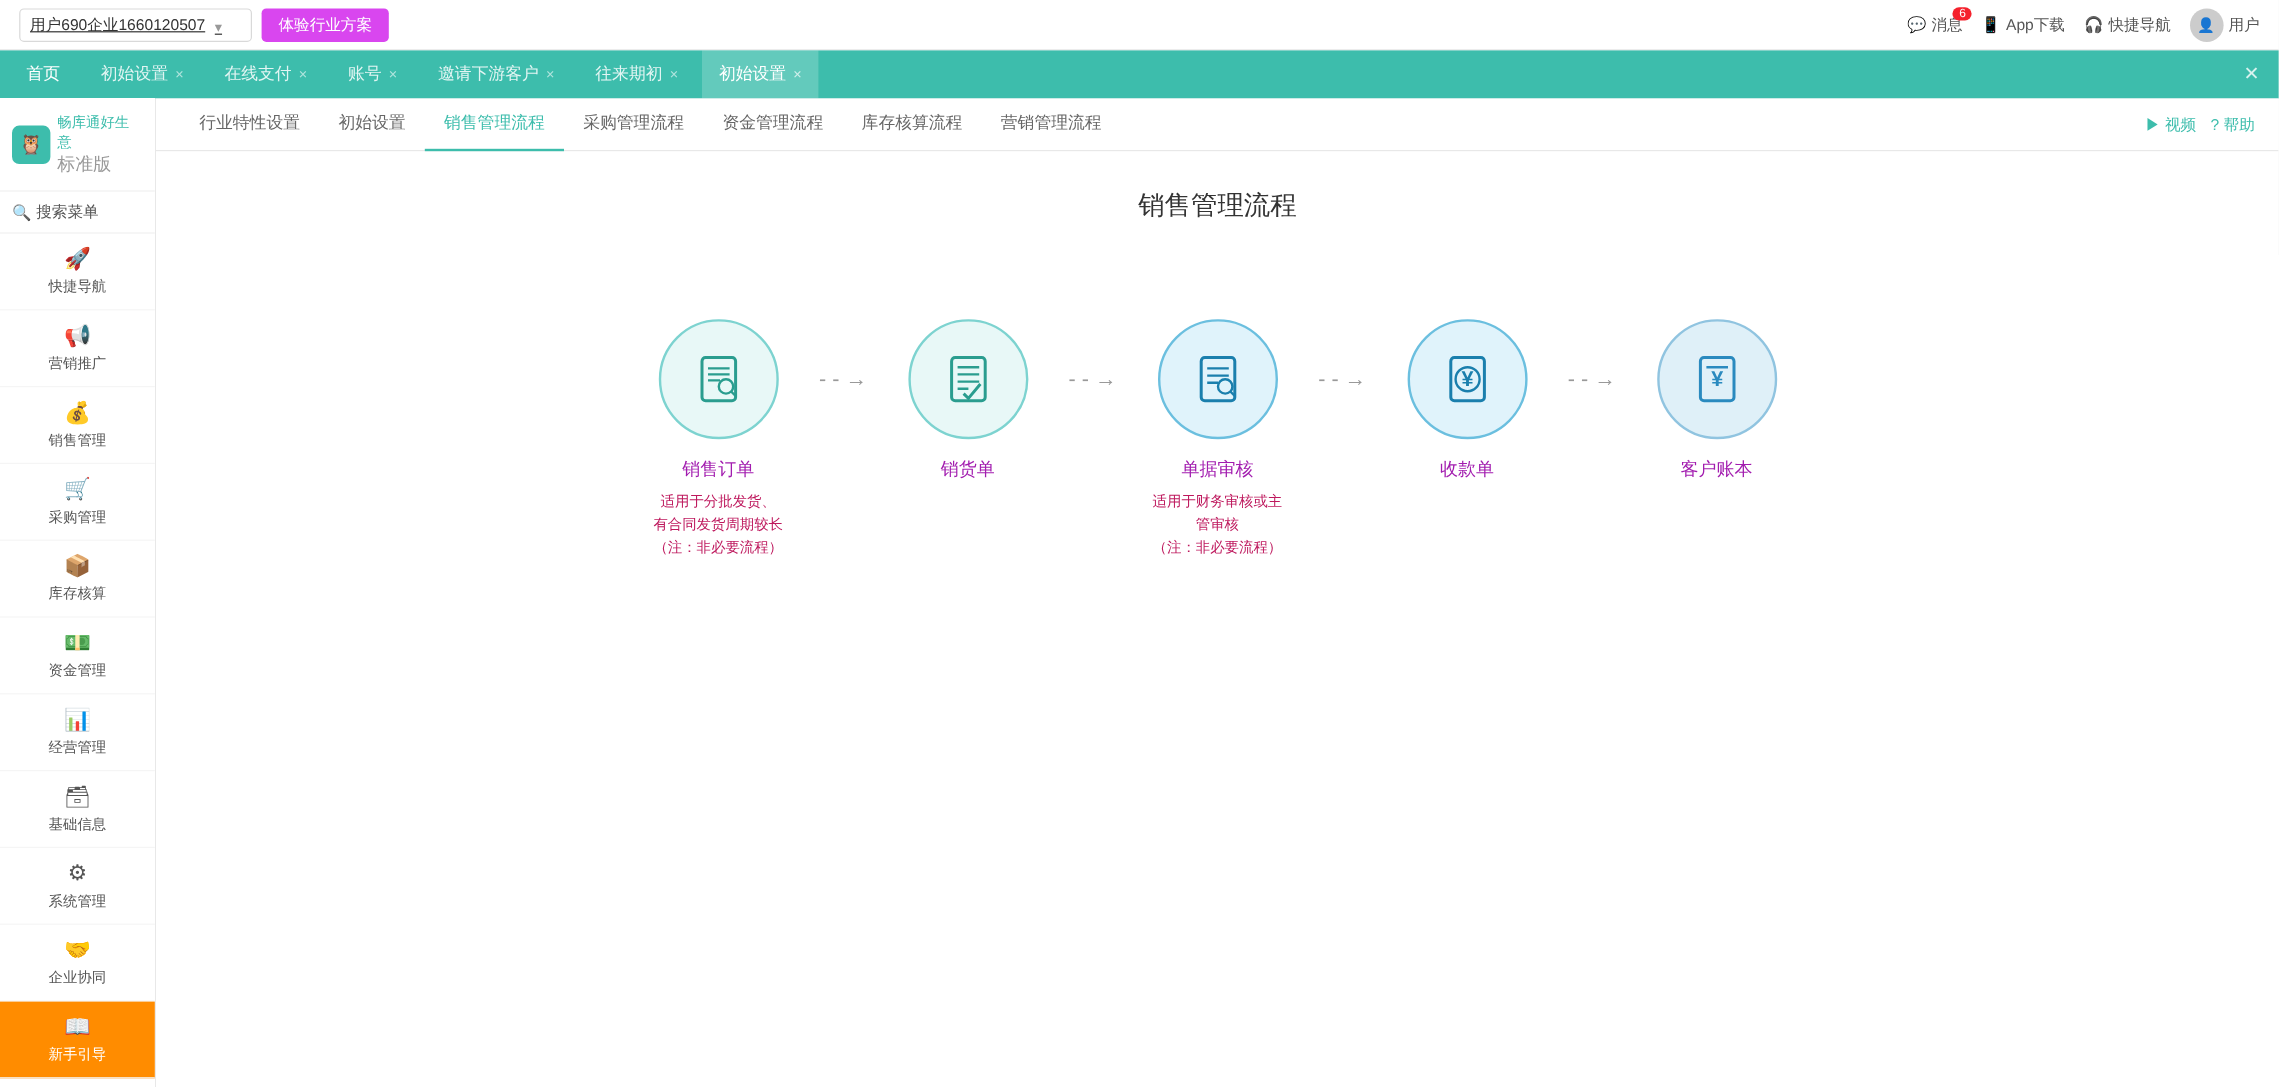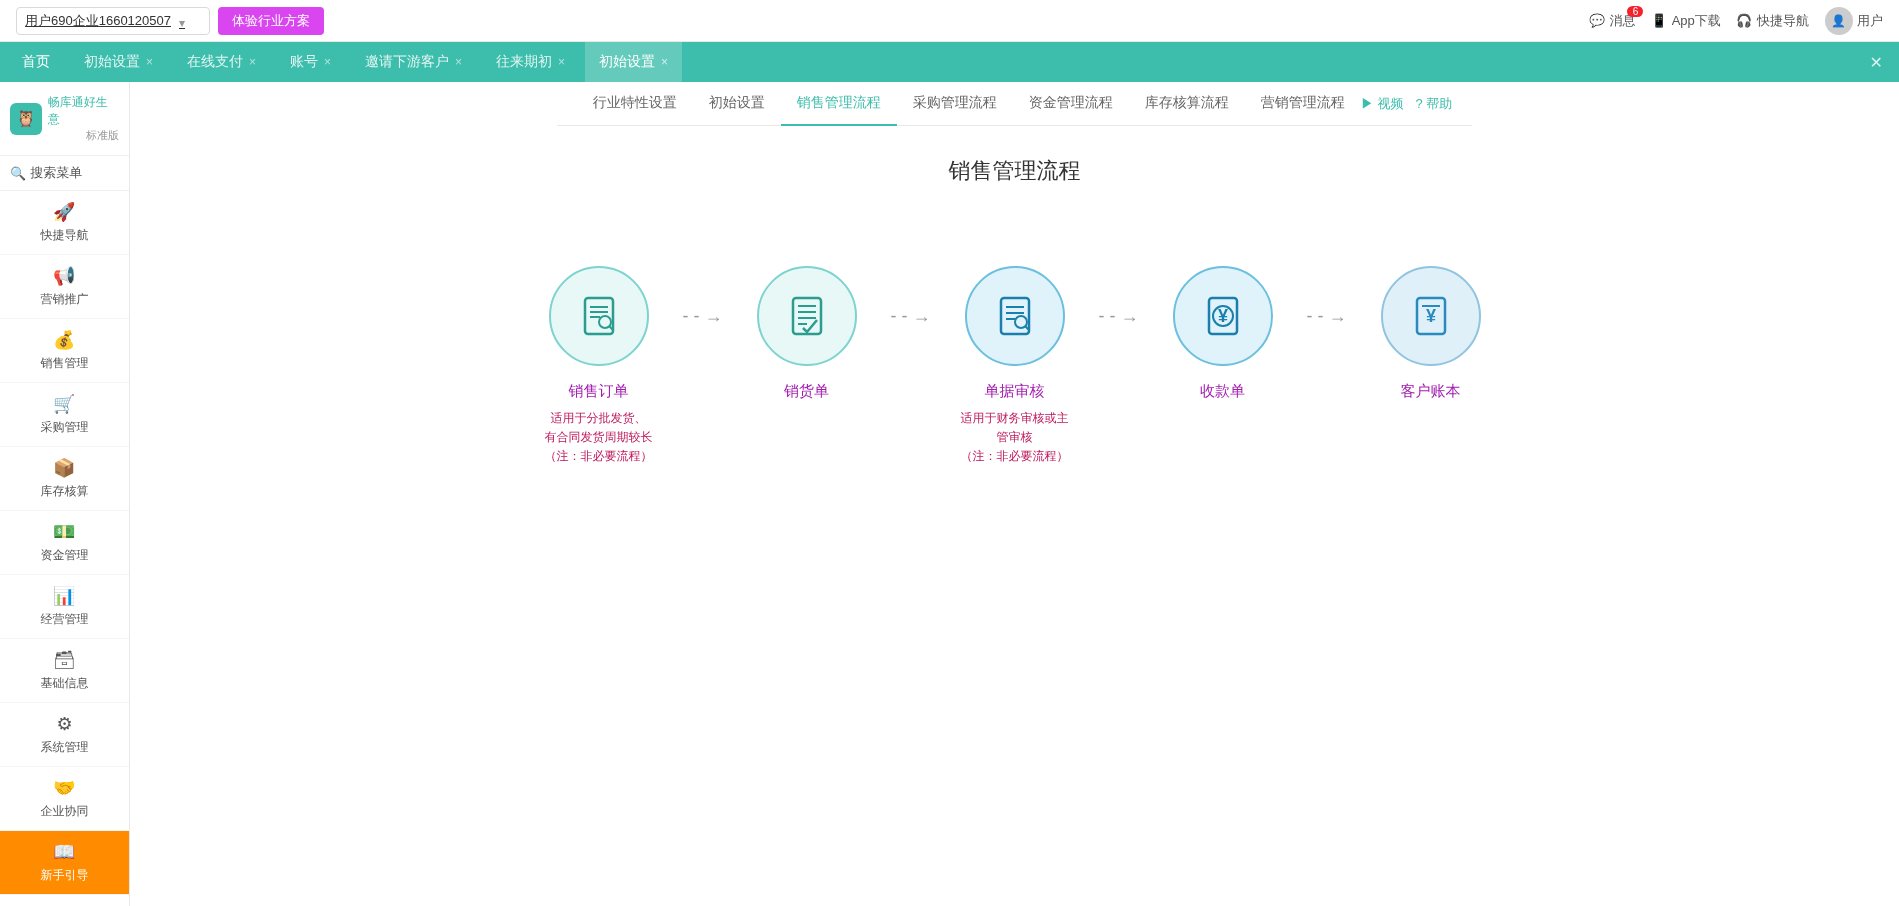--- a/index.html
+++ b/index.html
@@ -61,21 +61,21 @@
     .sidebar-search { display: flex; align-items: center; gap: 4px; padding: 8px 10px; font-size: 13px; color: #555; cursor: pointer; border-bottom: 1px solid #f0f0f0; }
     .sidebar-item {
       display: flex; flex-direction: column; align-items: center; justify-content: center;
       padding: 10px 6px; cursor: pointer; font-size: 12px; color: #555;
       border-bottom: 1px solid #f5f5f5; gap: 4px;
     }
     .sidebar-item.active { background: #ff8c00; color: #fff; }
     .sidebar-item .item-icon { font-size: 18px; }
 
     
-    .content-area { flex: 1; background: #fff; overflow-y: auto; display: flex; flex-direction: column; align-items: center; }
+    .content-area { flex: 1; background: #fff; overflow-y: auto; display: flex; flex-direction: column; }
 
     
     .sub-tabs {
       display: flex; align-items: center; border-bottom: 1px solid #e8e8e8;
       padding: 0 20px; background: #fff; flex-shrink: 0;
     }
     .sub-tab {
       padding: 12px 16px; font-size: 14px; color: #666; cursor: pointer;
       border-bottom: 2px solid transparent; margin-bottom: -1px; white-space: nowrap;
     }
@@ -167,21 +167,21 @@
   <div class="nav-close-all">✕</div>
 </div>
 
 <div class="main-layout">
 
   <div class="sidebar">
     <div class="sidebar-logo">
       <div class="sidebar-logo-icon">🦉</div>
       <div>
         <div style="font-size:12px;color:#3dbdac;font-weight:normal;">畅库通好生意</div>
-        <div style="font-size:11px;color:#999;text-align:right;">标准版</div>
+        <div style="font-size:15px;color:#999;">标准版</div>
       </div>
     </div>
     <div class="sidebar-search">
       <span>🔍</span>
       <span>搜索菜单</span>
     </div>
     <div class="sidebar-item">
       <span class="item-icon">🚀</span>
       <span>快捷导航</span>
     </div>

